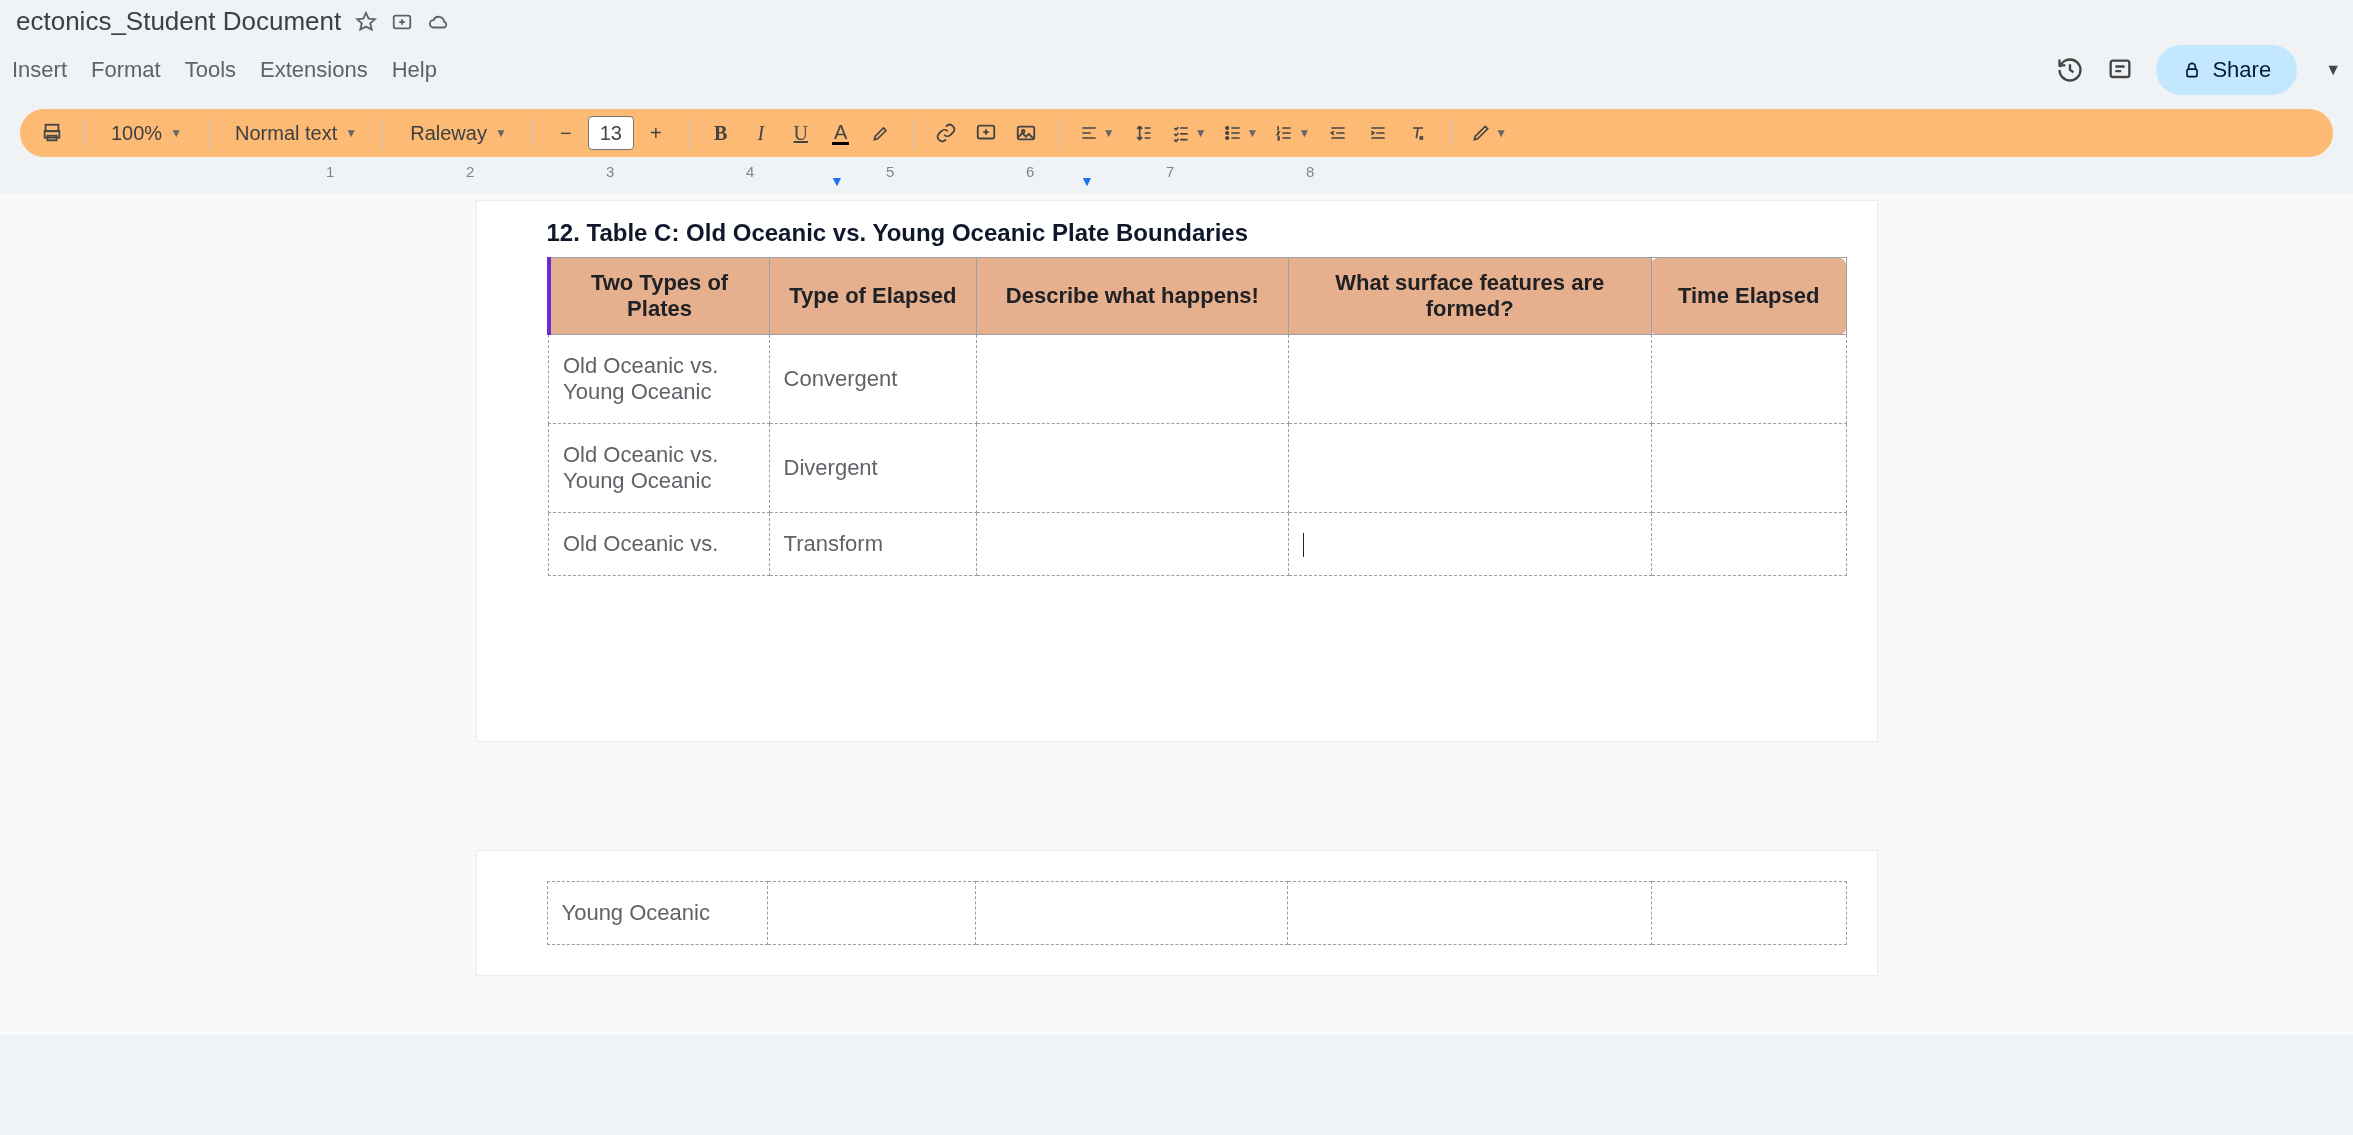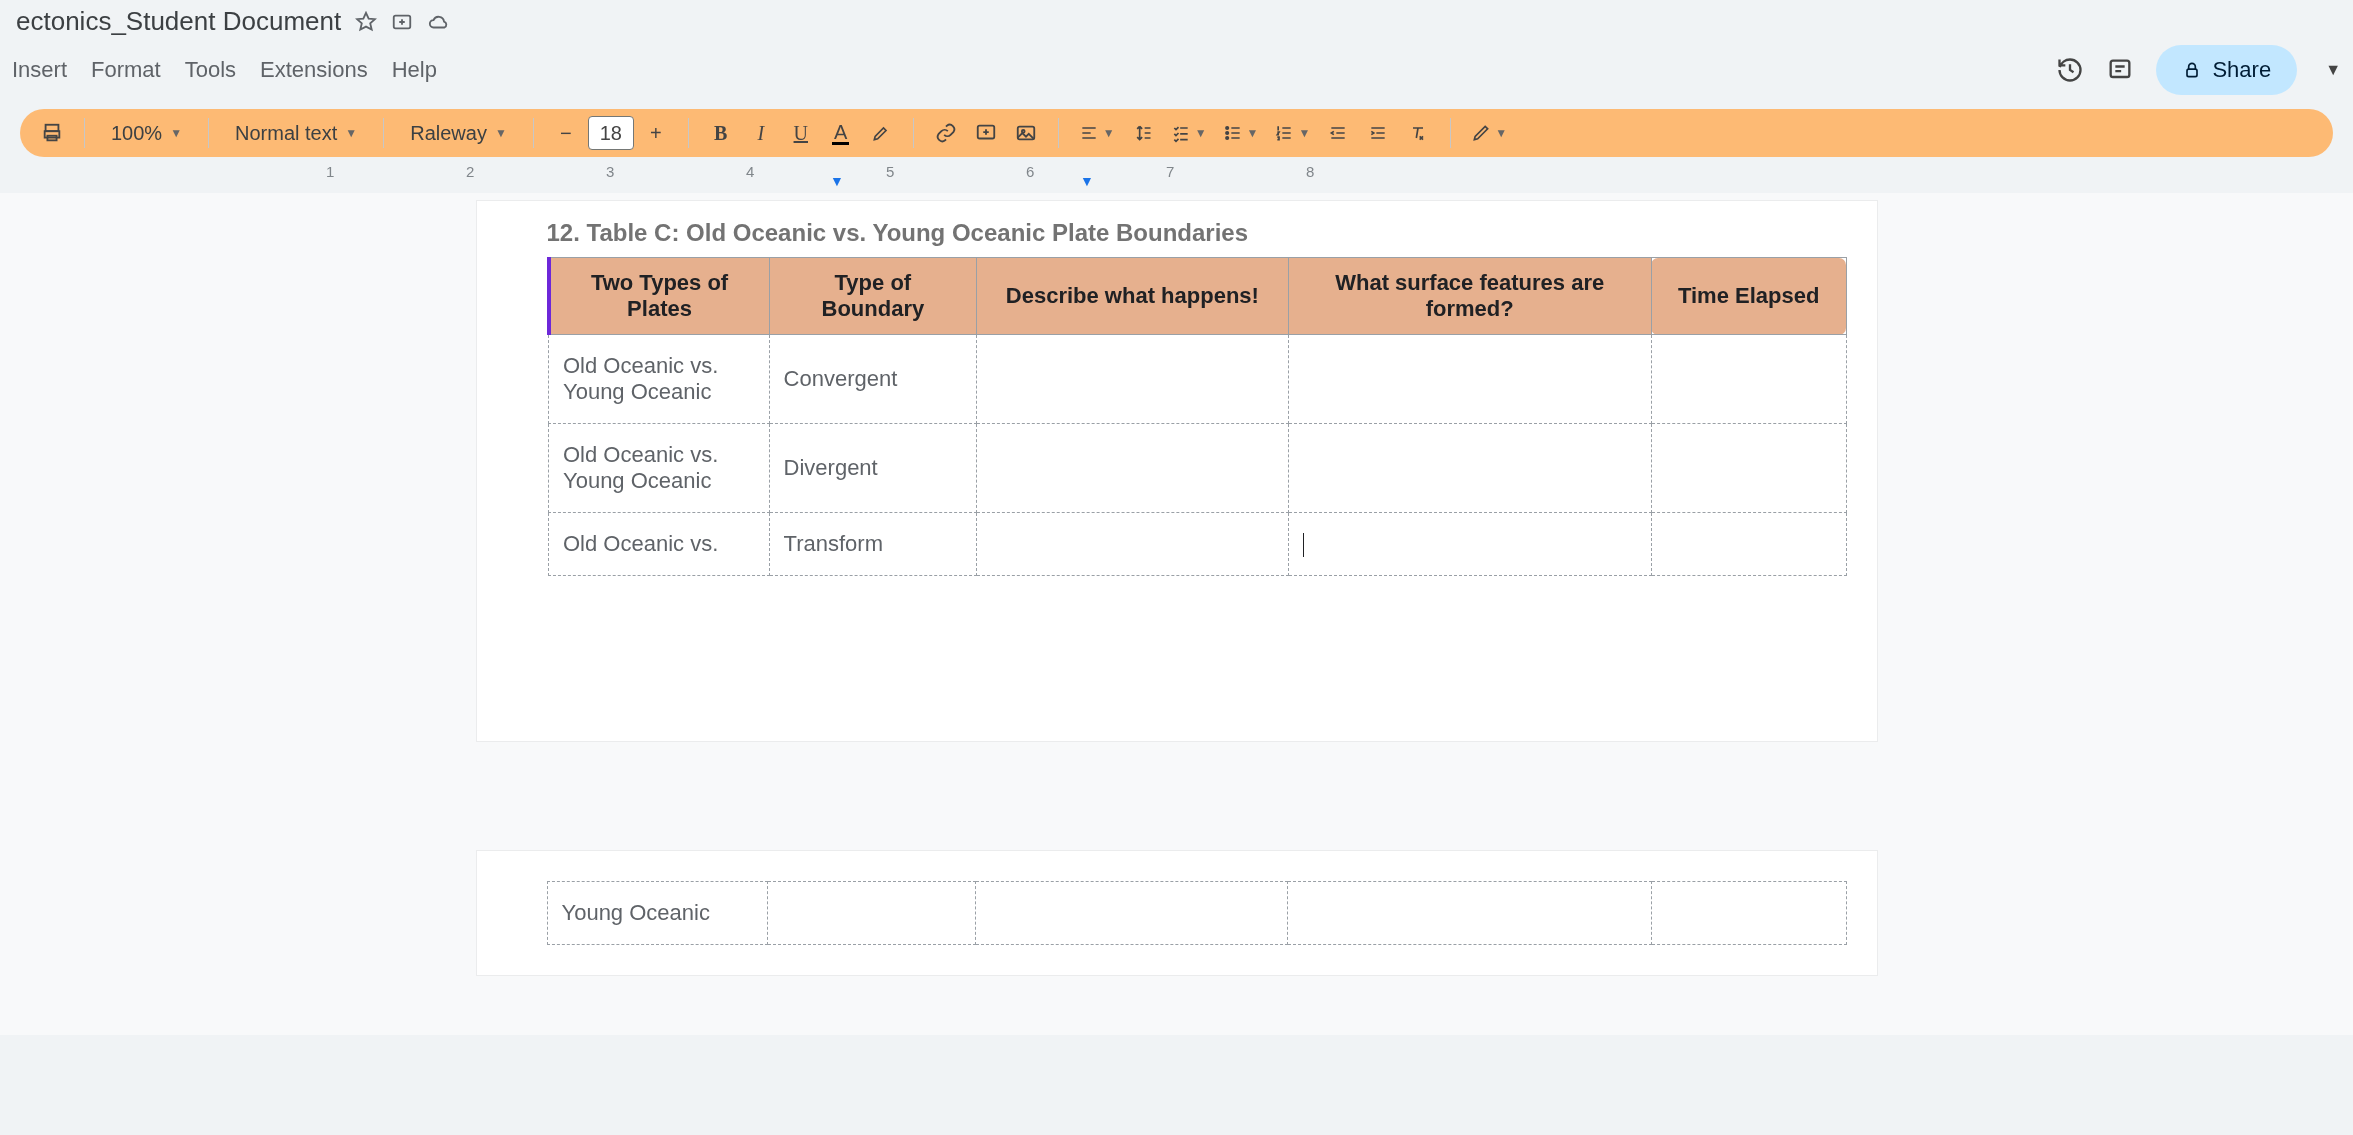--- a/index.html
+++ b/index.html
@@ -139,21 +139,21 @@
     background: #fff;
     margin: 0 auto;
     width: 1400px;
     min-height: 540px;
     padding: 14px 30px 60px 70px;
     box-shadow: 0 0 0 1px rgba(0,0,0,0.05);
   }
   .table-title {
     font-size: 24px;
     font-weight: bold;
-    color: #737373;
+    color: #0f172a;
     margin: 4px 0 10px 0;
   }
   table.doc-table {
     border-collapse: collapse;
     width: 100%;
     font-size: 22px;
   }
   .doc-table th {
     background: #e6b08e;
     color: #202124;
@@ -273,21 +273,21 @@
     <span>Normal text</span>
     <span class="caret-sm">▼</span>
   </span>
   <div class="tb-sep"></div>
   <span class="tb-dd">
     <span>Raleway</span>
     <span class="caret-sm">▼</span>
   </span>
   <div class="tb-sep"></div>
   <span class="tb-btn">−</span>
-  <span class="font-size-box">18</span>
+  <span class="font-size-box">13</span>
   <span class="tb-btn">+</span>
   <div class="tb-sep"></div>
   <span class="tb-btn" style="font-weight:bold;font-family:serif">B</span>
   <span class="tb-btn" style="font-style:italic;font-family:serif">I</span>
   <span class="tb-btn" style="text-decoration:underline;font-family:serif">U</span>
   <span class="tb-btn">
       <span class="text-color-underline">A</span>
     </span>
   <span class="tb-btn">
     <svg width="20" height="20" viewBox="0 0 24 24" fill="none" stroke="#444" stroke-width="2">
@@ -387,21 +387,21 @@
   </div>
 </div>
 
 <div class="page-area">
   <div class="page">
     <div class="table-title">12. Table C: Old Oceanic vs. Young Oceanic Plate Boundaries</div>
     <table class="doc-table">
       <tbody>
           <tr>
         <th class="col-plates">Two Types of Plates</th>
-        <th class="col-boundary">Type of Boundary</th>
+        <th class="col-boundary">Type of Elapsed</th>
         <th class="col-desc">Describe what happens!</th>
         <th class="col-surf">What surface features are formed?</th>
         <th class="col-time">Time Elapsed</th>
       </tr>
       <tr>
         <td>Old Oceanic vs. Young Oceanic</td>
         <td>Convergent</td>
         <td></td>
         <td></td>
         <td></td>

